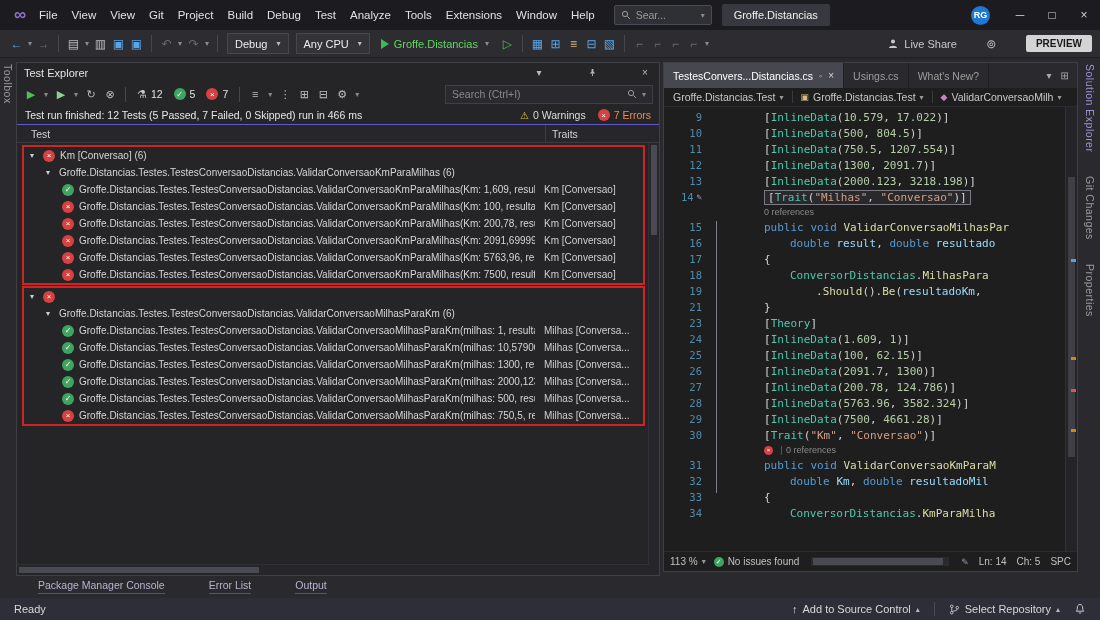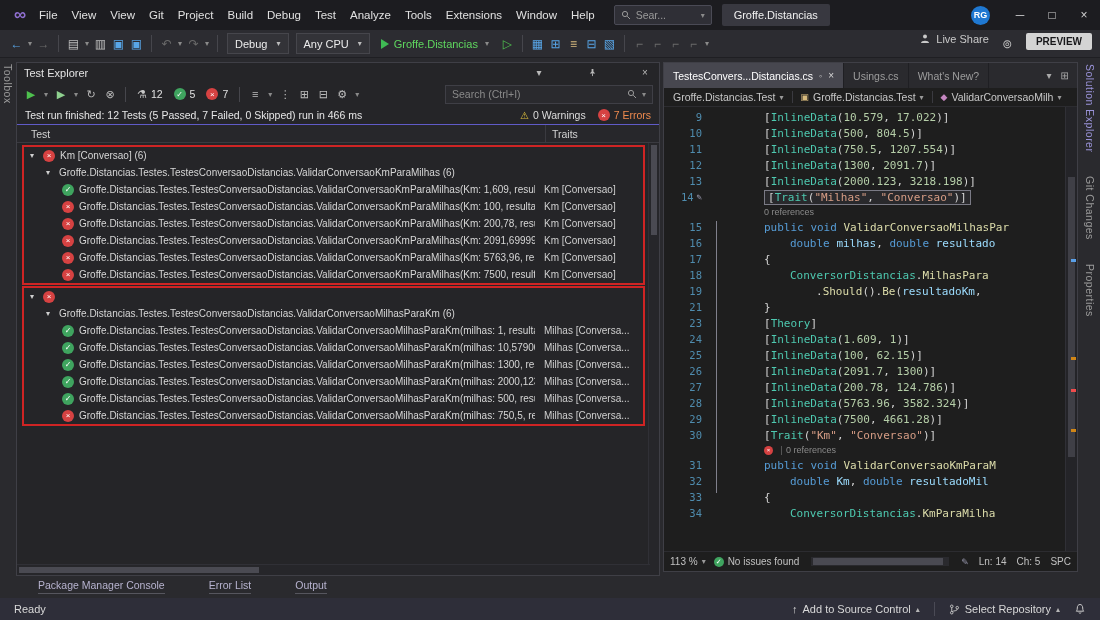--- a/index.html
+++ b/index.html
@@ -22,21 +22,21 @@
   .toolbar{position:absolute;left:0;top:30px;width:1100px;height:28px;background:#2c2c31;border-bottom:1px solid #1f1f23;display:flex;align-items:center;padding:0 8px;}
   .tb-items{display:flex;align-items:center;gap:1px;}
   .tbi{min-width:17px;height:22px;display:flex;align-items:center;justify-content:center;font-size:12px;padding:0 2px;}
   .tbi.blue{color:#58a6e8}.tbi.gray{color:#bdbdbd}.tbi.dim{color:#6a6a6a}.tbi.green{color:#4ec04e}.tbi.gold{color:#d7ba7d}
   .tb-chev{color:#8a8a8a;font-size:8px;padding:0 2px;}
   .tb-sep{width:1px;height:17px;background:#46464c;margin:0 5px;}
   .tb-select{height:21px;background:#333338;border:1px solid#46464c;display:flex;align-items:center;padding:0 7px;gap:9px;color:#ececec;margin:0 3px;}
   .tb-select .chev{color:#bbb;font-size:8px;}
   .tb-run{display:flex;align-items:center;gap:5px;padding:0 7px;color:#5fd75f;}
   .play-tri{width:0;height:0;border-left:8px solid #3fba54;border-top:5px solid transparent;border-bottom:5px solid transparent;}
-  .tb-right{margin-left:auto;display:flex;align-items:flex-start;gap:10px;}
+  .tb-right{margin-left:auto;display:flex;align-items:center;gap:26px;}
   .live-share{display:flex;align-items:center;gap:5px;color:#c9c9c9;}
   .preview-btn{background:#d4d4d4;color:#17171a;font-size:10px;font-weight:bold;padding:3px 10px;border-radius:2px;}
 
   
   .left-strip{position:absolute;left:0;top:58px;width:16px;height:520px;display:flex;justify-content:center;padding-top:6px;}
   .right-strip{position:absolute;right:0;top:58px;width:21px;height:520px;display:flex;flex-direction:column;align-items:center;gap:24px;padding-top:6px;}
   .vtab{writing-mode:vertical-rl;font-size:10.5px;color:#9a9a9a;letter-spacing:.5px;}
   .vtab.accent{color:#9a93d8;}
 
   
@@ -466,21 +466,21 @@
         <div class="cline">
           <span class="gut">
             <span>15</span>
           </span>
           <span class="ctext" style="padding-left: 58px;"><span class="tk-k">public</span><span class="tk-p"> </span><span class="tk-k">void</span><span class="tk-p"> </span><span class="tk-m">ValidarConversaoMilhasPar</span></span>
         </div>
         <div class="cline">
           <span class="gut">
             <span>16</span>
           </span>
-          <span class="ctext" style="padding-left: 84px;"><span class="tk-k">double</span><span class="tk-p"> </span><span class="tk-v">milhas</span><span class="tk-p">, </span><span class="tk-k">double</span><span class="tk-p"> </span><span class="tk-v">resultado</span></span>
+          <span class="ctext" style="padding-left: 84px;"><span class="tk-k">double</span><span class="tk-p"> </span><span class="tk-v">result</span><span class="tk-p">, </span><span class="tk-k">double</span><span class="tk-p"> </span><span class="tk-v">resultado</span></span>
         </div>
         <div class="cline">
           <span class="gut">
             <span>17</span>
           </span>
           <span class="ctext" style="padding-left: 58px;"><span class="tk-p">{</span></span>
         </div>
         <div class="cline">
           <span class="gut">
             <span>18</span>

